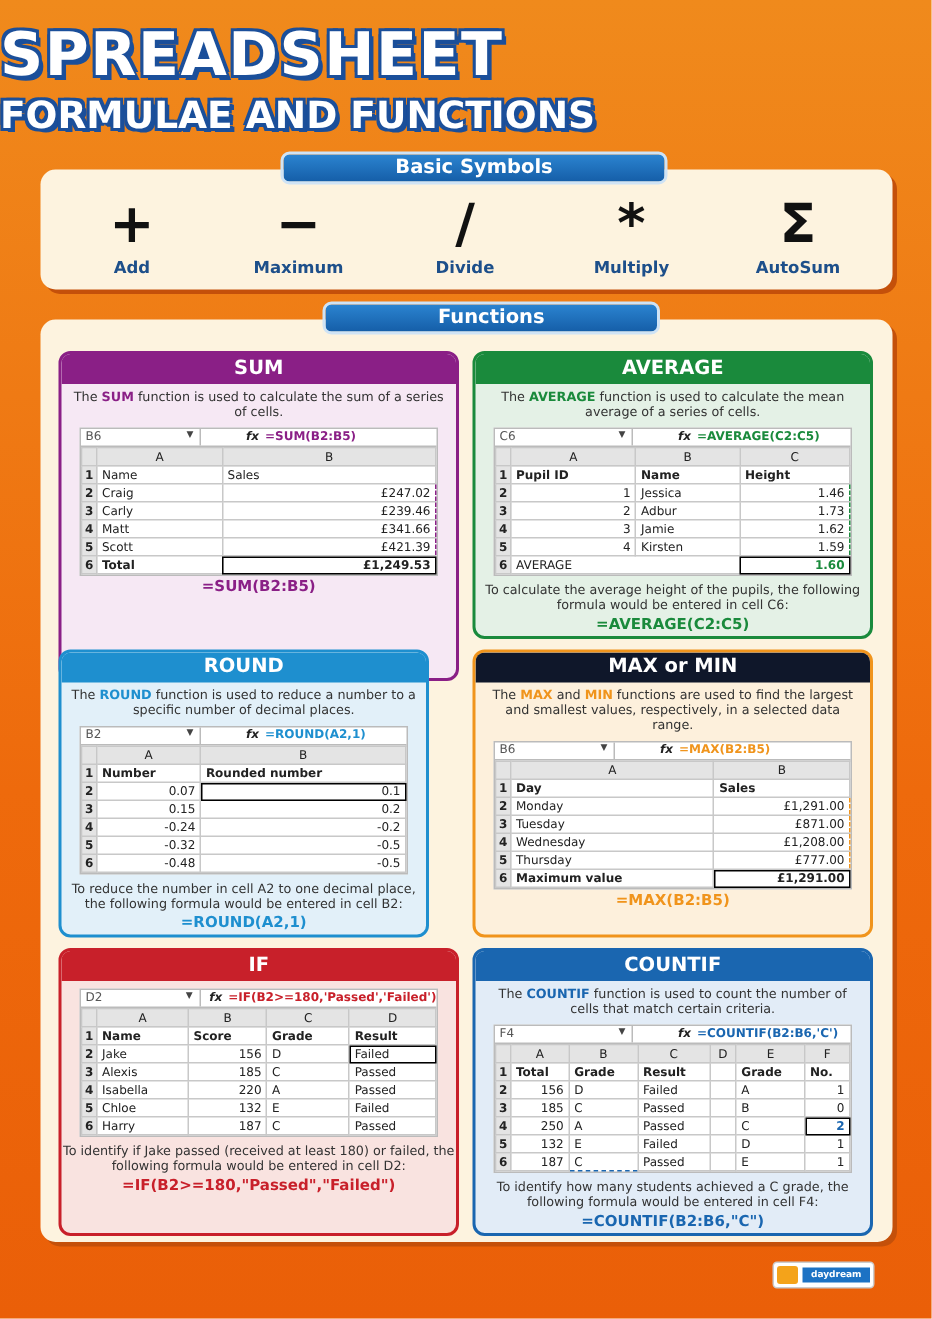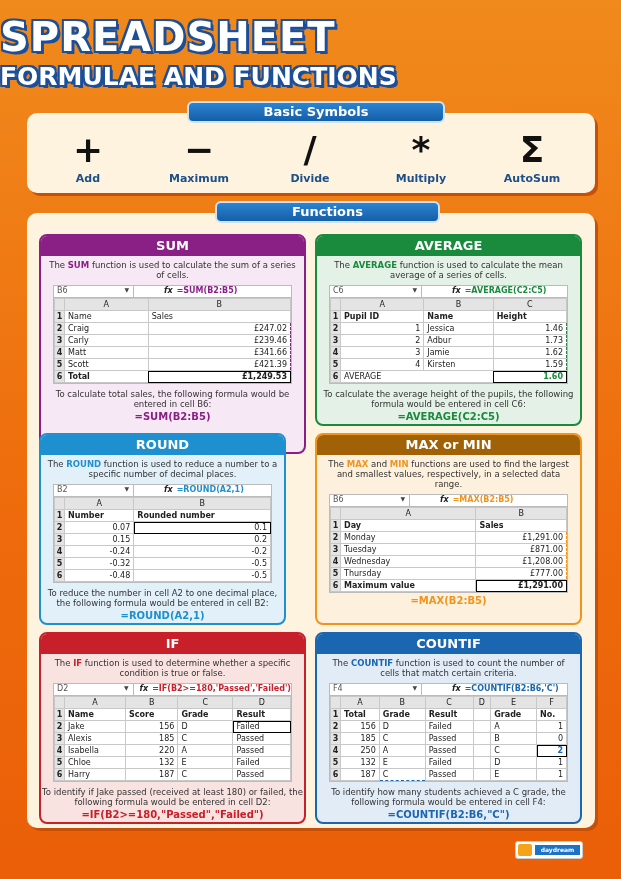--- a/index.html
+++ b/index.html
@@ -110,21 +110,20 @@
             <td class="r" style="border-left:1.5px dashed #8a1f86;border-right:1.5px dashed #8a1f86;border-bottom:1.5px dashed #8a1f86">£421.39</td>
           </tr>
    <tr>
             <td class="rn">6</td>
             <td class="b">Total</td>
             <td class="r b sel">£1,249.53</td>
           </tr>
   </tbody>
       </table>
  </div>
- <div class="ex">To calculate total sales, the following formula would be entered in cell B6:</div>
  <div class="fml" style="color:#8a1f86">=SUM(B2:B5)</div>
 </div>
 
 <div class="card" style="left:315px;top:234px;width:267px;height:192px;border-color:#1a8a3c;background:#e4f1e6">
  <div class="hd" style="background:#1a8a3c">AVERAGE</div>
  <div class="desc"><span>The </span><b style="color:#1a8a3c">AVERAGE</b><span> function is used to calculate the mean average of a series of cells.</span></div>
  <div class="sheet">
   <div class="fbar">
         <span class="ref" style="width:92px">C6</span>
         <span class="fx">fx</span>
@@ -227,21 +226,21 @@
             <td class="r">-0.5</td>
           </tr>
   </tbody>
       </table>
  </div>
  <div class="ex">To reduce the number in cell A2 to one decimal place, the following formula would be entered in cell B2:</div>
  <div class="fml" style="color:#1e8fcf">=ROUND(A2,1)</div>
 </div>
 
 <div class="card" style="left:315px;top:433px;width:267px;height:192px;border-color:#f0941c;background:#fdf0dc">
- <div class="hd" style="background:#a16207">MAX or MIN</div>
+ <div class="hd" style="background:#0f172a">MAX or MIN</div>
  <div class="desc"><span>The </span><b style="color:#f0941c">MAX</b><span> and </span><b style="color:#f0941c">MIN</b><span> functions are used to find the largest and smallest values, respectively, in a selected data range.</span></div>
  <div class="sheet">
   <div class="fbar">
         <span class="ref">B6</span>
         <span class="fx">fx</span>
         <span class="fm" style="color:#f0941c">=MAX(B2:B5)</span>
       </div>
   <table>
    <tbody>
           <tr>
@@ -280,21 +279,20 @@
             <td class="r b sel">£1,291.00</td>
           </tr>
   </tbody>
       </table>
  </div>
  <div class="fml" style="color:#f0941c">=MAX(B2:B5)</div>
 </div>
 
 <div class="card" style="left:39px;top:632px;width:267px;height:192px;border-color:#c8202a;background:#f9e3e0">
  <div class="hd" style="background:#c8202a">IF</div>
- <div class="desc"><span>The </span><b style="color:#c8202a">IF</b><span> function is used to determine whether a specific condition is true or false.</span></div>
  <div class="sheet">
   <div class="fbar">
         <span class="ref">D2</span>
         <span class="fx" style="padding-left:6px">fx</span>
         <span class="fm" style="color:#c8202a">=IF(B2&gt;=180,'Passed','Failed')</span>
       </div>
   <table>
    <tbody>
           <tr>
             <th></th>

